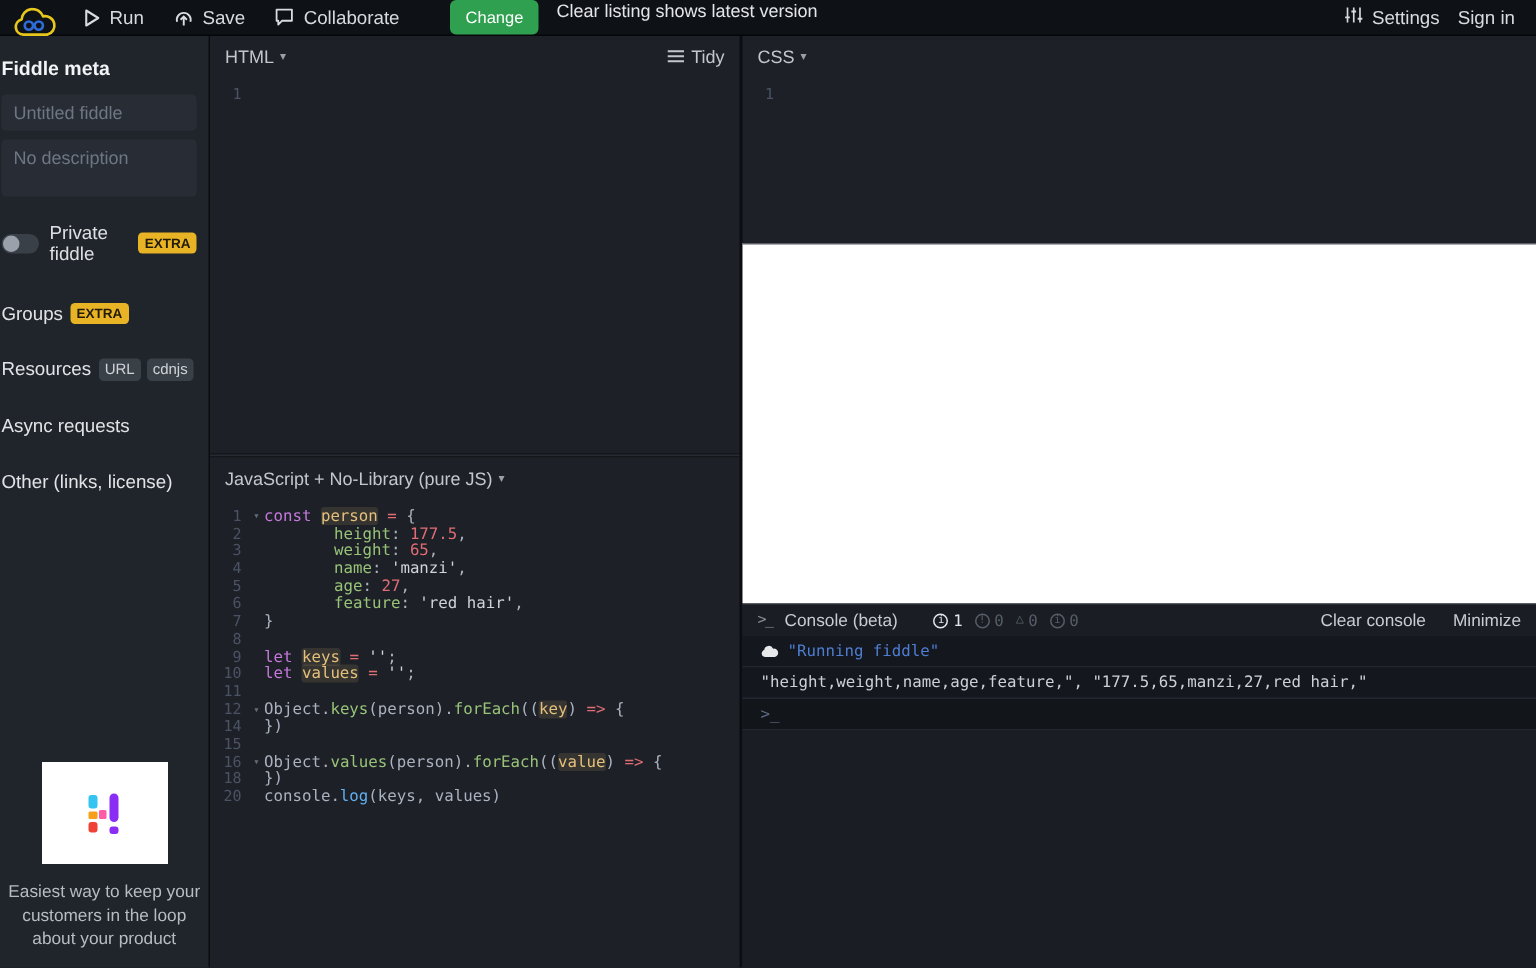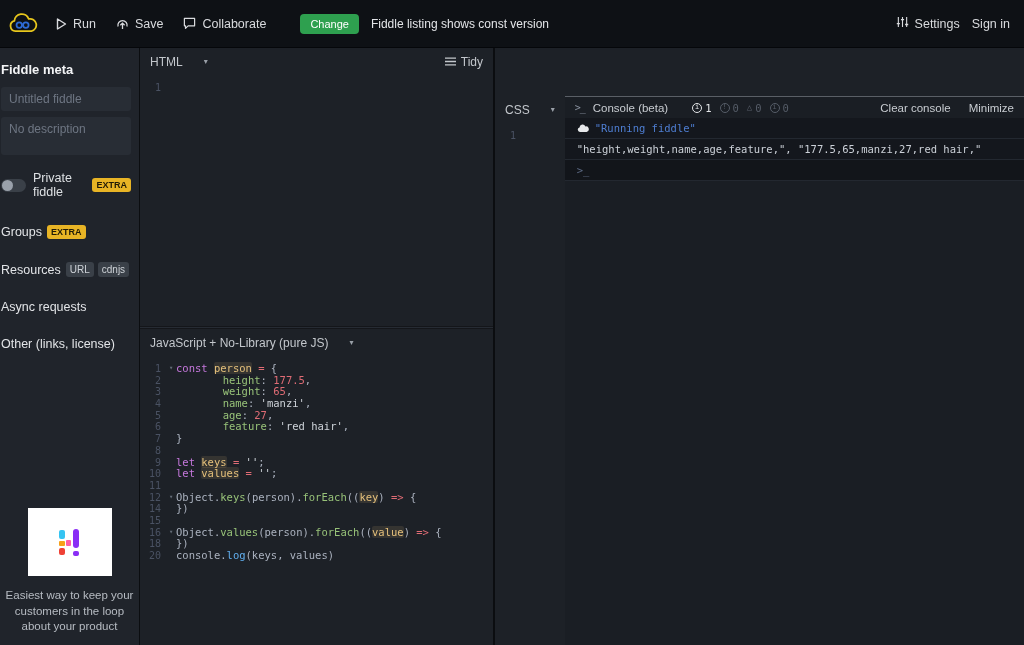--- a/index.html
+++ b/index.html
@@ -1,21 +1,21 @@
 <!DOCTYPE html>
 <html><head>
 <meta charset="utf-8">
 <style>
   * { margin:0; padding:0; box-sizing:border-box; }
   html,body { width:1024px; height:645px; overflow:hidden; background:#1d2127;
     font-family:"Liberation Sans", sans-serif; }
   .app { width:1024px; height:645px; display:flex; flex-direction:column; }
 
   
-  .topbar { height:48px; flex:none; background:#0e1115; display:flex; align-items:center;
+  .topbar { height:24px; flex:none; background:#0e1115; display:flex; 
     color:#d9dbde; font-size:12.5px; border-bottom:1px solid #05070a; }
   .logo { width:46px; height:32px; display:flex; align-items:center; justify-content:center; cursor:pointer; }
   .tb-item { display:flex; align-items:center; gap:6px; background:none; border:none; color:#d9dbde;
     font-family:inherit; font-size:12.5px; margin-right:20px; cursor:pointer; }
   .tb-item svg { display:block; }
   .change-btn { background:#2ea04f; color:#fff; border:none; border-radius:4px; font-size:11px;
     font-family:inherit; padding:4px 10px; margin-left:14px; cursor:pointer; }
   .notice { margin-left:12px; color:#e3e5e8; font-size:12px; }
   .tb-spacer { flex:1; }
   .tb-right { display:flex; align-items:center; gap:6px; margin-right:12px; background:none; border:none;
@@ -56,25 +56,25 @@
   .ad-c3 { left:0; top:19px; width:6px; height:7px; border-radius:2px; background:#ef4136; }
   .ad-c4 { left:7px; top:11px; width:5px; height:6px; border-radius:1px; background:#ff5ca8; }
   .ad-c5 { left:14px; top:0;  width:6px; height:19px; border-radius:3px; background:#8a2ef5; }
   .ad-c6 { left:14px; top:22px; width:6px; height:5px; border-radius:2px; background:#8a2ef5; }
   .ad-caption { font-size:11.5px; color:#b7bcc3; text-align:center; line-height:1.35; padding:0 4px; }
 
   
   .cols { flex:1; display:flex; min-width:0; }
   .col-mid { width:353px; flex:none; display:flex; flex-direction:column; background:#1d2127; }
   .vsplit { width:2px; flex:none; background:#0b0d10; cursor:col-resize; }
-  .col-right { flex:1; display:flex; flex-direction:row; min-width:0;margin-top:48px; }
+  .col-right { flex:1; display:flex; flex-direction:column; min-width:0; }
 
   .panel-head { height:27px; flex:none; display:flex; align-items:center; padding:0 10px;
     color:#c3c7cc; font-size:12px; }
-  .panel-title { display:flex; align-items:center; gap:21px; background:none; border:none;
+  .panel-title { display:flex; align-items:center; gap:4px; background:none; border:none;
     color:#c3c7cc; font-family:inherit; font-size:12px; cursor:pointer; }
   .caret { font-size:8px; color:#9aa0a8; }
   .ph-spacer { flex:1; }
   .tidy-btn { display:flex; align-items:center; gap:5px; background:none; border:none;
     color:#c3c7cc; font-family:inherit; font-size:12px; cursor:pointer; }
 
   .editor { flex:1; position:relative; overflow:hidden; padding-top:7px; cursor:text; }
   .code-line { display:flex; height:11.7px; line-height:11.7px; font-size:10.5px;
     font-family:"DejaVu Sans Mono", monospace; white-space:pre; }
   .ln { width:26px; flex:none; text-align:right; padding-right:5px; color:#4a5263; font-size:10px; }
@@ -154,21 +154,21 @@
     </button>
     <button class="tb-item">
       <span>
         <svg width="13" height="13" viewBox="0 0 14 14">
             <path d="M1.5 1.5h11v8h-7l-2.8 2.8V9.5h-1.2z" fill="none" stroke="#d9dbde" stroke-width="1.3" stroke-linejoin="round"></path>
           </svg>
       </span>
       <span>Collaborate</span>
     </button>
     <button class="change-btn">Change</button>
-    <span class="notice">Fiddle listing shows const version</span>
+    <span class="notice">Clear listing shows latest version</span>
     <div class="tb-spacer"></div>
     <button class="tb-right">
       <span>
         <svg width="13" height="12" viewBox="0 0 14 13">
             <path d="M2.5 1v11M7 1v11M11.5 1v11" stroke="#d9dbde" stroke-width="1.2"></path>
             <path d="M.8 8.2h3.4M5.3 4h3.4M9.8 9.2h3.4" stroke="#d9dbde" stroke-width="1.4"></path>
           </svg>
       </span>
       <span>Settings</span>
     </button>

